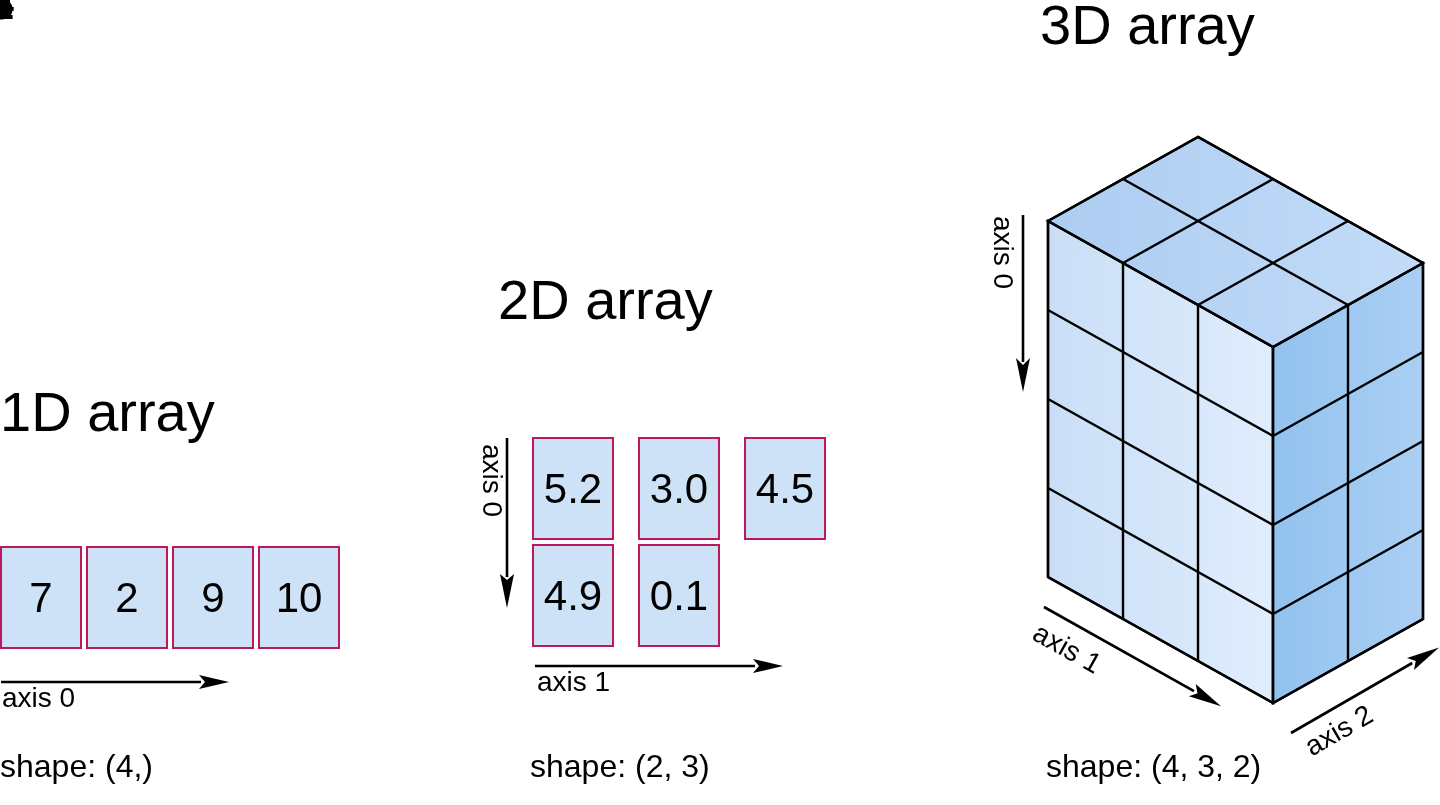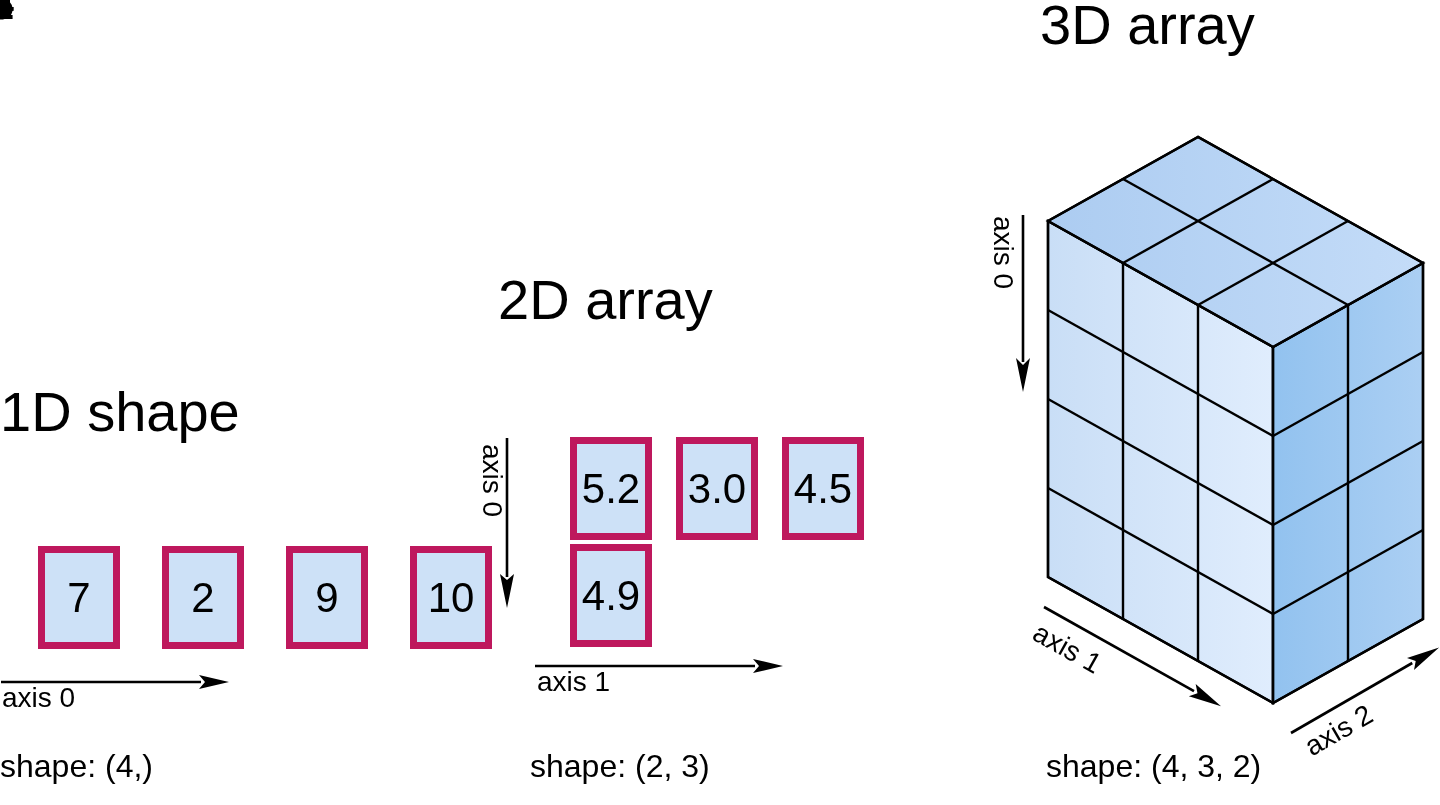--- a/index.html
+++ b/index.html
@@ -4,23 +4,23 @@
 <style>
   html,body{margin:0;padding:0;background:#fff;}
   .page{position:relative;width:1440px;height:805px;background:#fff;overflow:hidden;
         font-family:"Liberation Sans",sans-serif;color:#000;}
   .abs{position:absolute;}
   .title{font-size:56px;line-height:1.05;white-space:nowrap;}
   .shape-label{font-size:32px;line-height:1.05;white-space:nowrap;}
   .axis-label{font-size:28px;line-height:1;white-space:nowrap;}
   .cells-1d{display:flex;gap:4px;}
   .grid-2d{display:grid;grid-template-columns:repeat(3,102px);grid-auto-rows:103px;gap:4px;}
-  .cell{box-sizing:border-box;width:82px;height:103px;border:7px solid #be185d;
+  .cell{box-sizing:border-box;width:82px;height:103px;border:2px solid #be185d;
         background:var(--cell-fill,#cde1f7);display:flex;align-items:center;justify-content:center;
-        font-size:42px;margin-left:38px;}
+        font-size:42px;}
   svg{position:absolute;left:0;top:0;overflow:visible;}
   .axis-line{stroke:#000;stroke-width:2.6;fill:none;}
   .axis-head{fill:#000;stroke:none;}
   .cube-face{stroke:#000;stroke-width:2.4;}
   .cube-line{stroke:#000;stroke-width:2.4;fill:none;}
   text{fill:#000;font-family:"Liberation Sans",sans-serif;}
   .svg-axis-label{font-size:28px;}
   .cube-num{font-size:42px;}
   .cube-num-top{font-size:54px;}
 </style>
@@ -104,21 +104,21 @@
       <text class="svg-axis-label" x="4" y="34">axis 1</text>
     </g>
 
     <g transform="translate(1291,733) rotate(-30)">
       <line class="axis-line" x1="0" y1="0" x2="140" y2="0"></line>
       <polygon class="axis-head" points="138,-7 171,0 138,7 144,0"></polygon>
       <text class="svg-axis-label" x="6" y="31">axis 2</text>
     </g>
   </svg>
 
-  <div class="abs title" style="left:0;top:383px">1D shape</div>
+  <div class="abs title" style="left:0;top:383px">1D array</div>
 
   <div class="abs cells-1d" style="left:0;top:546px">
     <div class="cell">7</div>
     <div class="cell">2</div>
     <div class="cell">9</div>
     <div class="cell">10</div>
   </div>
 
   <svg style="left:0;top:668px" width="240" height="30">
     <line class="axis-line" x1="1" y1="14" x2="201" y2="14"></line>
@@ -128,20 +128,21 @@
 
   <div class="abs shape-label" style="left:0;top:750px">shape: (4,)</div>
 
   <div class="abs title" style="left:498px;top:271px">2D array</div>
 
   <div class="abs grid-2d" style="left:532px;top:437px">
     <div class="cell">5.2</div>
     <div class="cell">3.0</div>
     <div class="cell">4.5</div>
     <div class="cell">4.9</div>
+    <div class="cell">0.1</div>
   </div>
 
   <svg style="left:470px;top:424px" width="60" height="200">
     <text class="svg-axis-label" transform="translate(13,20) rotate(90)">axis 0</text>
     <line class="axis-line" x1="37" y1="14" x2="37" y2="153"></line>
     <polygon class="axis-head" points="30,150 37,184 44,150 37,156"></polygon>
   </svg>
 
   <svg style="left:534px;top:651px" width="260" height="30">
     <line class="axis-line" x1="1" y1="15" x2="221" y2="15"></line>

